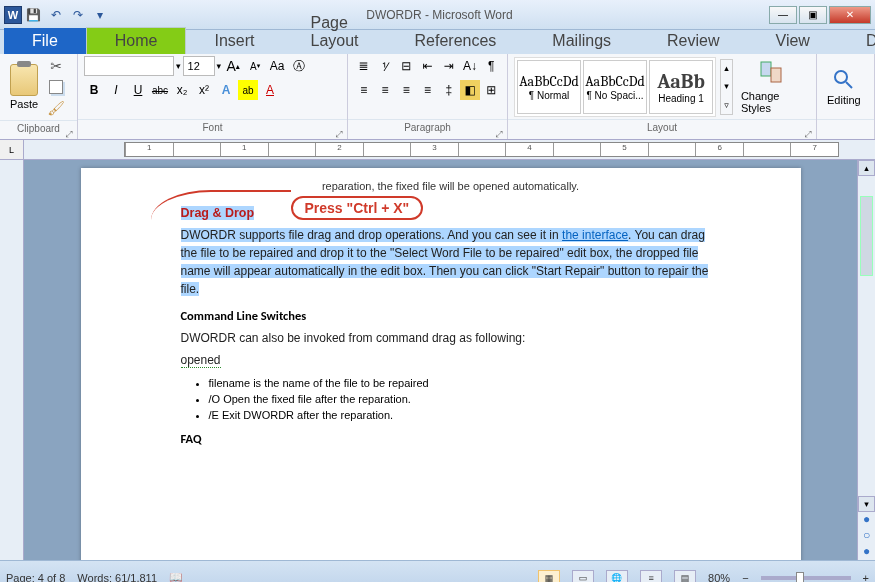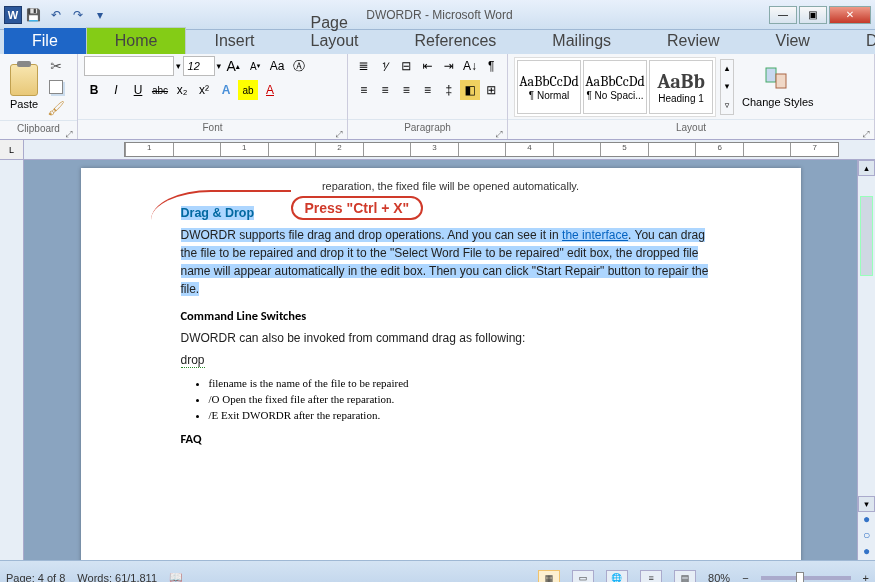--- a/index.html
+++ b/index.html
@@ -24,21 +24,21 @@
 .ribbon { height: 86px; background: #f5f7fa; border-bottom: 1px solid #aac; display: flex; }
 .ribbon-group { border-right: 1px solid #ccd; display: flex; flex-direction: column; }
 .group-body { flex: 1; display: flex; align-items: center; padding: 2px 6px; gap: 4px; }
 .group-label { height: 20px; text-align: center; font-size: 10px; color: #666; border-top: 1px solid #dde6ef; line-height: 16px; position: relative; }
 .group-label .launcher { position: absolute; right: 2px; bottom: 1px; width: 12px; height: 12px; font-size: 9px; color: #666; cursor: pointer; }
 
 .big-btn { display: flex; flex-direction: column; align-items: center; gap: 2px; padding: 2px 4px; cursor: pointer; font-size: 11px; }
 .small-btn { width: 20px; height: 20px; display: flex; align-items: center; justify-content: center; font-size: 12px; cursor: pointer; border: 1px solid transparent; }
 
 .font-name { width: 90px; height: 20px; border: 1px solid #bbb; font-size: 11px; background: #fff; display: flex; align-items: center; padding: 0 4px; }
-.font-size { width: 32px; height: 20px; border: 1px solid #bbb; font-size: 11px; background: #fff; display: flex; align-items: center; padding: 0 4px; font-style: italic; }
+.font-size { width: 32px; height: 20px; border: 1px solid #bbb; font-size: 11px; background: #fff; display: flex; align-items: center; padding: 0 4px; }
 
 .styles-gallery { display: flex; gap: 2px; padding: 2px; border: 1px solid #ddd; background: #fff; }
 .style-item { width: 64px; height: 54px; border: 1px solid #ccc; display: flex; flex-direction: column; align-items: center; justify-content: center; font-size: 10px; cursor: pointer; }
 .style-item .preview { font-size: 14px; font-family: Cambria, serif; }
 .style-item.h1 .preview { font-size: 20px; font-weight: bold; color: #404040; }
 
 .ruler-area { height: 20px; background: #e7eef6; border-bottom: 1px solid #aac; display: flex; }
 .ruler-corner { width: 24px; border-right: 1px solid #aac; font-size: 9px; display: flex; align-items: center; justify-content: center; background: #f0f0f0; }
 .ruler { flex: 1; position: relative; background: #fff; margin: 2px 18px 2px 100px; border: 1px solid #888; font-size: 8px; display: flex; }
 .ruler .tick { flex: 1; border-left: 1px solid #999; text-align: center; color: #555; }
@@ -46,21 +46,21 @@
 .doc-area { height: calc(582px - 30px - 24px - 86px - 20px - 22px); display: flex; background: #8aa4c0; }
 .left-gutter { width: 24px; background: #e7eef6; border-right: 1px solid #aac; position: relative; }
 .doc-scroll { flex: 1; overflow: hidden; position: relative; }
 .page { background: #fff; width: 720px; margin: 8px auto 0; min-height: 600px; padding: 6px 80px 20px 100px; box-shadow: 0 0 4px rgba(0,0,0,.3); position: relative; font-family: Calibri, sans-serif; }
 .page .frag { font-size: 11px; text-align: center; color: #333; }
 .page h4 { font-size: 12.5px; margin: 10px 0 6px; font-family: Calibri, sans-serif; }
 .sel { background: #add6ff; }
 .page p { font-size: 12px; color: #222; margin: 4px 0; line-height: 1.5; }
 .page a { color: #0563c1; text-decoration: underline; }
 .page ul { margin: 8px 0 8px 28px; font-size: 11px; }
-.page ul li { margin: 4px 0; list-style: disc; font-family: Liberation Serif, serif; }
+.page ul li { margin: 4px 0; list-style: disc; }
 .wavy { border-bottom: 1px dotted #2a8a2a; }
 
 .annotation { position: absolute; top: 28px; left: 200px; pointer-events: none; }
 .ann-box { border: 2px solid #d03a2a; border-radius: 14px; padding: 2px 12px; color: #d03a2a; font-weight: bold; font-size: 14px; background: #fff; }
 .ann-swoosh { width: 140px; height: 30px; border-top: 2px solid #d03a2a; border-top-left-radius: 60px 30px; margin-left: -130px; margin-top: -6px; }
 
 .right-scroll { width: 18px; background: #e7eef6; border-left: 1px solid #aac; display: flex; flex-direction: column; }
 .scroll-btn { height: 16px; background: #dde6ef; border: 1px solid #aac; font-size: 9px; display: flex; align-items: center; justify-content: center; cursor: pointer; }
 .scroll-track { flex: 1; background: #e7eef6; position: relative; }
 .scroll-thumb { position: absolute; left: 2px; right: 2px; top: 20px; height: 80px; background: #cfd8e3; border: 1px solid #9fb; }
@@ -218,20 +218,32 @@
         <svg width="28" height="28">
             <rect x="2" y="2" width="10" height="14" fill="#c7d8ef" stroke="#4a6"></rect>
             <rect x="12" y="8" width="10" height="14" fill="#f0d8c7" stroke="#a64"></rect>
           </svg>
         <span>Change Styles</span>
       </div>
     </div>
     <div class="group-label"><span>Layout</span><span class="launcher">⤢</span></div>
   </div>
 
+  <div class="ribbon-group" style="width:58px">
+    <div class="group-body">
+      <div class="big-btn">
+        <svg width="24" height="24">
+            <circle cx="9" cy="9" r="6" fill="none" stroke="#3473c7" stroke-width="2"></circle>
+            <line x1="14" y1="14" x2="20" y2="20" stroke="#3473c7" stroke-width="2"></line>
+          </svg>
+        <span>Editing</span>
+      </div>
+    </div>
+    <div class="group-label"></div>
+  </div>
 </div>
 
 <div class="ruler-area">
   <div class="ruler-corner">L</div>
   <div class="ruler">
     <div class="tick">1</div>
       <div class="tick"></div>
     <div class="tick">1</div>
       <div class="tick"></div>
     <div class="tick">2</div>
@@ -247,25 +259,25 @@
     <div class="tick">7</div>
   </div>
   <div style="width:18px"></div>
 </div>
 
 <div class="doc-area">
   <div class="left-gutter"></div>
   <div class="doc-scroll">
     <div class="page">
       <p class="frag">reparation, the fixed file will be opened automatically.</p>
-      <h4 style="color:#0369a1"><span class="sel">Drag &amp; Drop</span></h4>
+      <h4 style="color:#b91c1c"><span class="sel">Drag &amp; Drop</span></h4>
       <p><span class="sel"><span>DWORDR supports file drag and drop operations. And you can see it in </span><a href="#">the interface</a><span>. You can drag the file to be repaired and drop it to the "Select Word File to be repaired" edit box, the dropped file name will appear automatically in the edit box. Then you can click "Start Repair" button to repair the file.</span></span></p>
       <h4>Command Line Switches</h4>
       <p>DWORDR can also be invoked from command drag as following:</p>
-      <p><span class="wavy">drop</span></p>
+      <p><span class="wavy">opened</span></p>
       <ul>
         <li>filename is the name of the file to be repaired</li>
         <li>/O Open the fixed file after the reparation.</li>
         <li>/E Exit DWORDR after the reparation.</li>
       </ul>
       <h4>FAQ</h4>
 
       <div class="annotation">
         <div style="display:flex;align-items:flex-start">
           <div class="ann-swoosh"></div>

